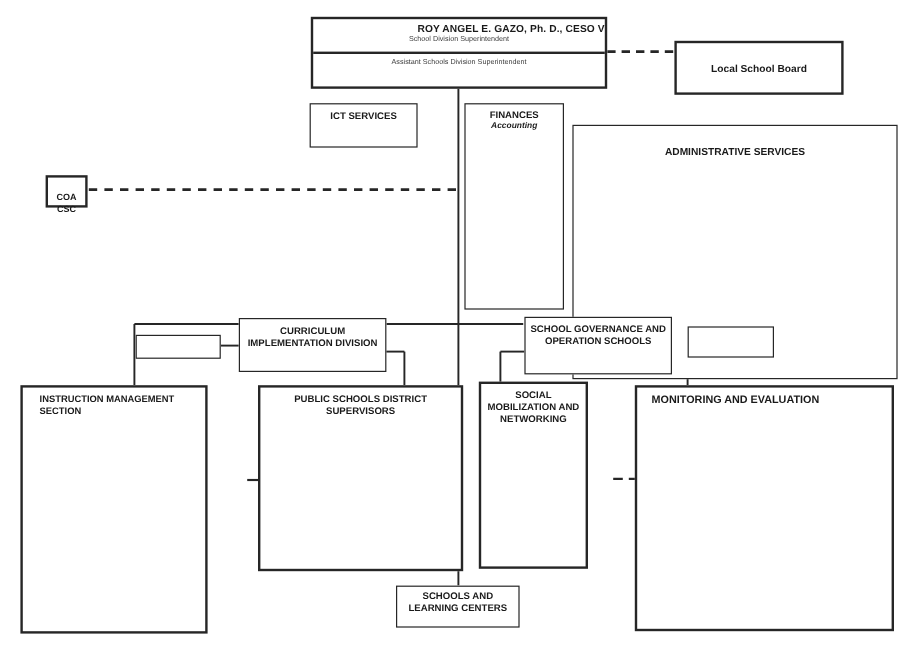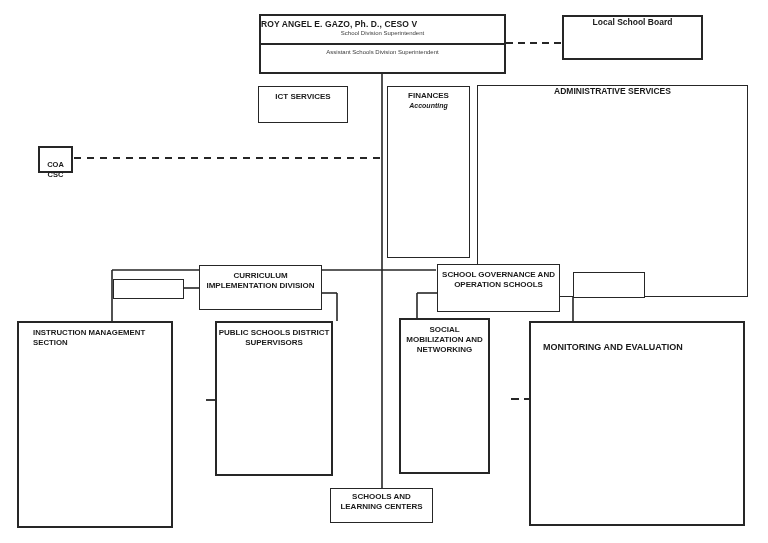--- a/index.html
+++ b/index.html
@@ -11,24 +11,24 @@
   .bx{
     position:absolute;background:#ffffff;border:2px solid #262626;
     box-sizing:border-box;z-index:2;
   }
   .thin{border-width:1.5px;}
   .t{font-weight:bold;white-space:pre-line;line-height:1.25;}
   .t-center{text-align:center;}
   .t-left{text-align:left;}
   .sup-cell{height:29px;box-sizing:border-box;padding-top:3px;}
   .sup-cell.first{border-bottom:2px solid #262626;}
-  .sup-name{font-size:8.5px;font-weight:bold;text-align:left;letter-spacing:.1px;}
+  .sup-name{font-size:8.5px;font-weight:bold;text-align:right;letter-spacing:.1px;margin-left:32px;}
   .sup-role{font-size:6px;color:#3c3c3c;text-align:center;margin-top:1px;}
   .lbl-8{font-size:8px;padding-top:5px;}
-  .lbl-85{font-size:8.5px;padding-top:0;}
+  .lbl-85{font-size:8.5px;padding-top:16px;margin-top:19px;}
   .sub-ital{font-style:italic;font-weight:bold;font-size:7px;text-align:center;margin-top:1px;}
   .coa-t{font-size:7.5px;font-weight:bold;text-align:center;line-height:10px;padding-top:12px;}
   .pad-left{padding-left:14px;padding-top:5px;}
 </style>
 </head>
 <body>
 
 <div class="canvas">
 
   <svg class="wires" width="768" height="543" viewBox="0 0 768 543">
@@ -92,24 +92,24 @@
 IMPLEMENTATION DIVISION</div>
 
   <div class="bx t t-center lbl-8 thin" style="left:437px;top:264px;width:123px;height:48px;">SCHOOL GOVERNANCE AND
 OPERATION SCHOOLS</div>
 
   <div class="bx thin" style="left:113px;top:279px;width:71px;height:20px;"></div>
   <div class="bx thin" style="left:573px;top:272px;width:72px;height:26px;"></div>
 
   <div class="bx t t-left pad-left" style="left:17px;top:321px;width:156px;height:207px;font-size:7.8px;">INSTRUCTION MANAGEMENT SECTION</div>
 
-  <div class="bx t t-center lbl-8" style="left:215px;top:321px;width:118px;height:155px;">PUBLIC SCHOOLS DISTRICT
+  <div class="bx t t-center lbl-8" style="left:215px;top:321px;width:171px;height:155px;">PUBLIC SCHOOLS DISTRICT
 SUPERVISORS</div>
 
   <div class="bx t t-center lbl-8" style="left:399px;top:318px;width:91px;height:156px;">SOCIAL MOBILIZATION AND
 NETWORKING</div>
 
-  <div class="bx t t-left" style="left:529px;top:321px;width:216px;height:205px;font-size:9px;padding-left:12px;padding-top:19px;">MONITORING AND EVALUATION</div>
+  <div class="bx t t-left" style="left:529px;top:321px;width:216px;height:205px;font-size:9px;padding-left:12px;padding-top:5px;">MONITORING AND EVALUATION</div>
 
   <div class="bx t t-center thin" style="left:330px;top:488px;width:103px;height:35px;font-size:8px;padding-top:3px;">SCHOOLS AND
 LEARNING CENTERS</div>
 
 </div>
 
 </body></html>

